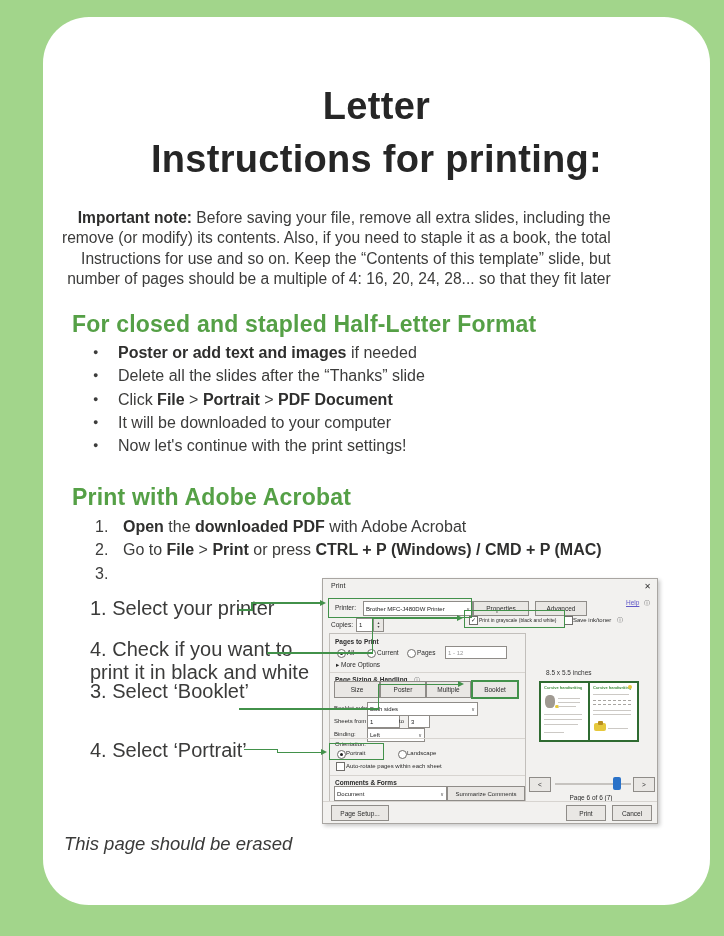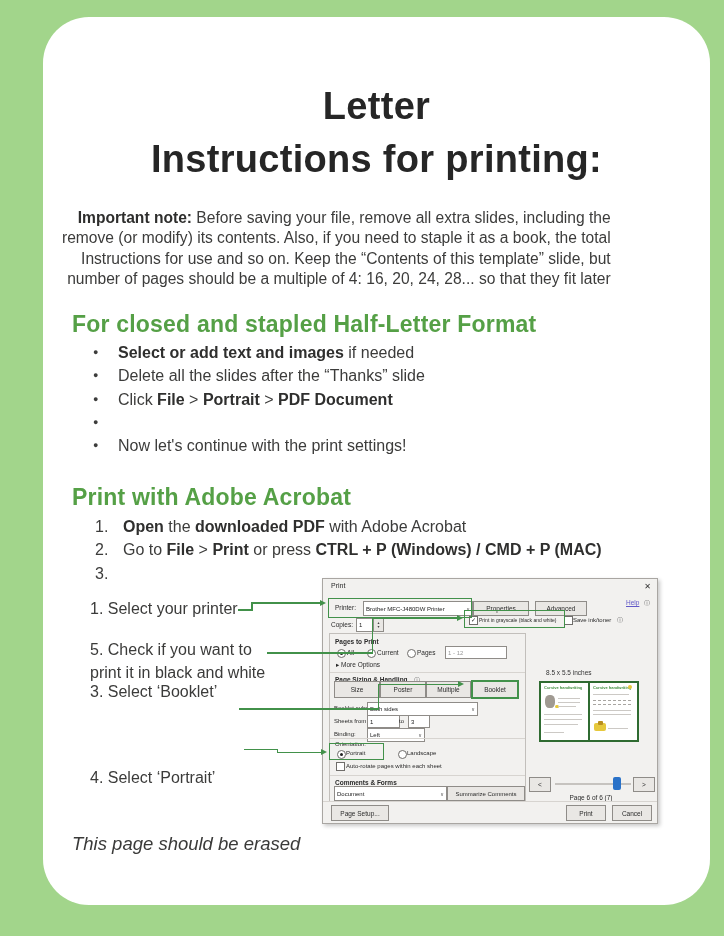--- a/index.html
+++ b/index.html
@@ -14,22 +14,22 @@
     font-size:38px;line-height:53px;font-weight:700;color:#262626;letter-spacing:.3px;}
   .note{position:absolute;left:62px;top:208px;font-size:15.6px;line-height:20.4px;color:#3c3c3b;text-align:right;}
   .note b{color:#2e2e2d;}
   .sec-h{position:absolute;margin:0;font-size:23px;font-weight:700;color:#55a046;letter-spacing:.2px;}
   .list{position:absolute;}
   .li{position:relative;padding-left:28px;height:23.3px;font-size:16px;color:#3c3c3b;white-space:nowrap;}
   .li .mk{position:absolute;left:3px;top:0;}
   .ul .mk{font-size:9px;top:3px;}
   .ol .mk{font-size:16px;left:0;}
   .li b{color:#2f2f2e;}
-  .ann{position:absolute;left:90px;font-size:16px;line-height:23px;color:#3b3b3a;}
-  .footer-note{position:absolute;left:64px;top:833px;font-size:18.5px;font-style:italic;color:#3a3a39;margin-left:8px;}
+  .ann{position:absolute;left:90px;font-size:20px;line-height:23px;color:#3b3b3a;}
+  .footer-note{position:absolute;left:64px;top:833px;font-size:18.5px;font-style:italic;color:#3a3a39;}
 
   
   .gline{position:absolute;background:#42914a;z-index:30;}
   .garr{position:absolute;width:0;height:0;border-top:3.5px solid transparent;
     border-bottom:3.5px solid transparent;border-left:6px solid #42914a;z-index:30;}
   .gbox{position:absolute;border:1.5px solid #42914a;z-index:25;background:transparent;}
 
   
   .dlg{position:absolute;left:322px;top:578px;width:334px;height:244px;background:#f2f1ef;
     border:1px solid #a9a6a2;box-shadow:1.5px 1.5px 4px rgba(0,0,0,.22);font-size:6.5px;color:#2b2b2b;z-index:10;}
@@ -80,46 +80,46 @@
 <div class="note">
   <div><b>Important note:</b><span> Before saving your file, remove all extra slides, including the</span></div>
   <div>remove (or modify) its contents. Also, if you need to staple it as a book, the total</div>
   <div>Instructions for use and so on. Keep the “Contents of this template” slide, but</div>
   <div>number of pages should be a multiple of 4: 16, 20, 24, 28... so that they fit later</div>
 </div>
 
 <h2 class="sec-h" style="left:72px;top:311px;">For closed and stapled Half-Letter Format</h2>
 
 <div class="list ul" style="left:90px;top:344px;">
-  <div class="li"><span class="mk">●</span><span><b>Select or add text and images</b><span> if needed</span></span></div>
+  <div class="li"><span class="mk">●</span><span><b>Poster or add text and images</b><span> if needed</span></span></div>
   <div class="li"><span class="mk">●</span><span><span>Delete all the slides after the “Thanks” slide</span></span></div>
   <div class="li"><span class="mk">●</span><span><span>Click </span><b>File</b><span> &gt; </span><b>Portrait</b><span> &gt; </span><b>PDF Document</b></span></div>
-  <div class="li"><span class="mk">●</span></div>
+  <div class="li"><span class="mk">●</span><span><span>It will be downloaded to your computer</span></span></div>
   <div class="li"><span class="mk">●</span><span><span>Now let's continue with the print settings!</span></span></div>
 </div>
 
 <h2 class="sec-h" style="left:72px;top:484px;">Print with Adobe Acrobat</h2>
 
 <div class="list ol" style="left:95px;top:518px;">
   <div class="li"><span class="mk">1.</span><span><b>Open</b><span> the </span><b>downloaded PDF</b><span> with Adobe Acrobat</span></span></div>
   <div class="li"><span class="mk">2.</span><span><span>Go to </span><b>File</b><span> &gt; </span><b>Print</b><span> or press </span><b>CTRL + P (Windows) / CMD + P (MAC)</b></span></div>
   <div class="li"><span class="mk">3.</span></div>
 </div>
 
 <div class="ann" style="top:597px;">
   <div>1. Select your printer</div>
 </div>
 <div class="ann" style="top:638px;">
-  <div>5. Check if you want to</div>
+  <div>4. Check if you want to</div>
   <div>print it in black and white</div>
 </div>
 <div class="ann" style="top:680px;">
   <div>3. Select ‘Booklet’</div>
 </div>
-<div class="ann" style="top:739px;margin-top:27px;">
+<div class="ann" style="top:739px;">
   <div>4. Select ‘Portrait’</div>
 </div>
 
 <div class="gline" style="left:238px;top:609px;width:15px;height:1.5px;"></div>
 <div class="gline" style="left:251px;top:602px;width:1.5px;height:9px;"></div>
 <div class="gline" style="left:251px;top:602px;width:69px;height:1.5px;"></div>
 <div class="garr" style="left:320px;top:599.5px;"></div>
 
 <div class="gline" style="left:267px;top:652px;width:106px;height:1.5px;"></div>
 <div class="gline" style="left:371.5px;top:617px;width:1.5px;height:36.5px;"></div>

